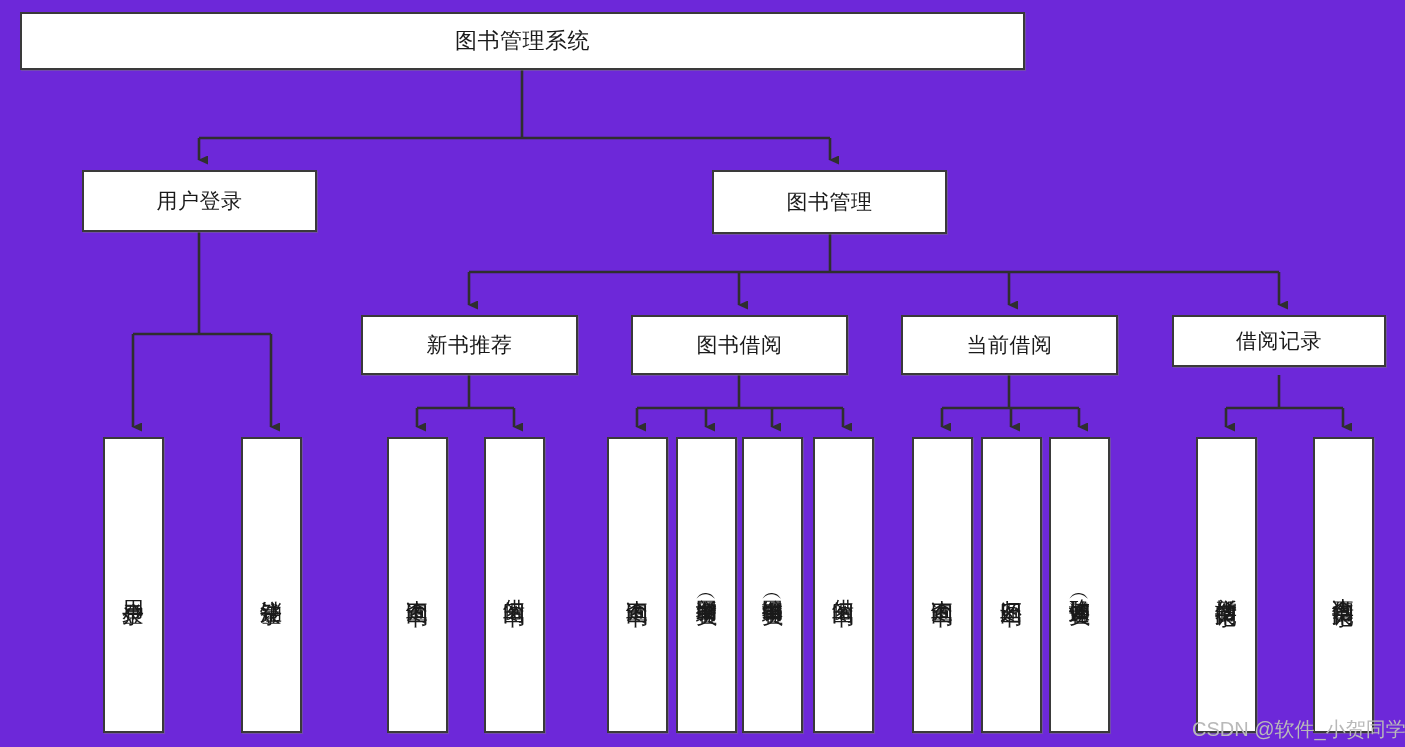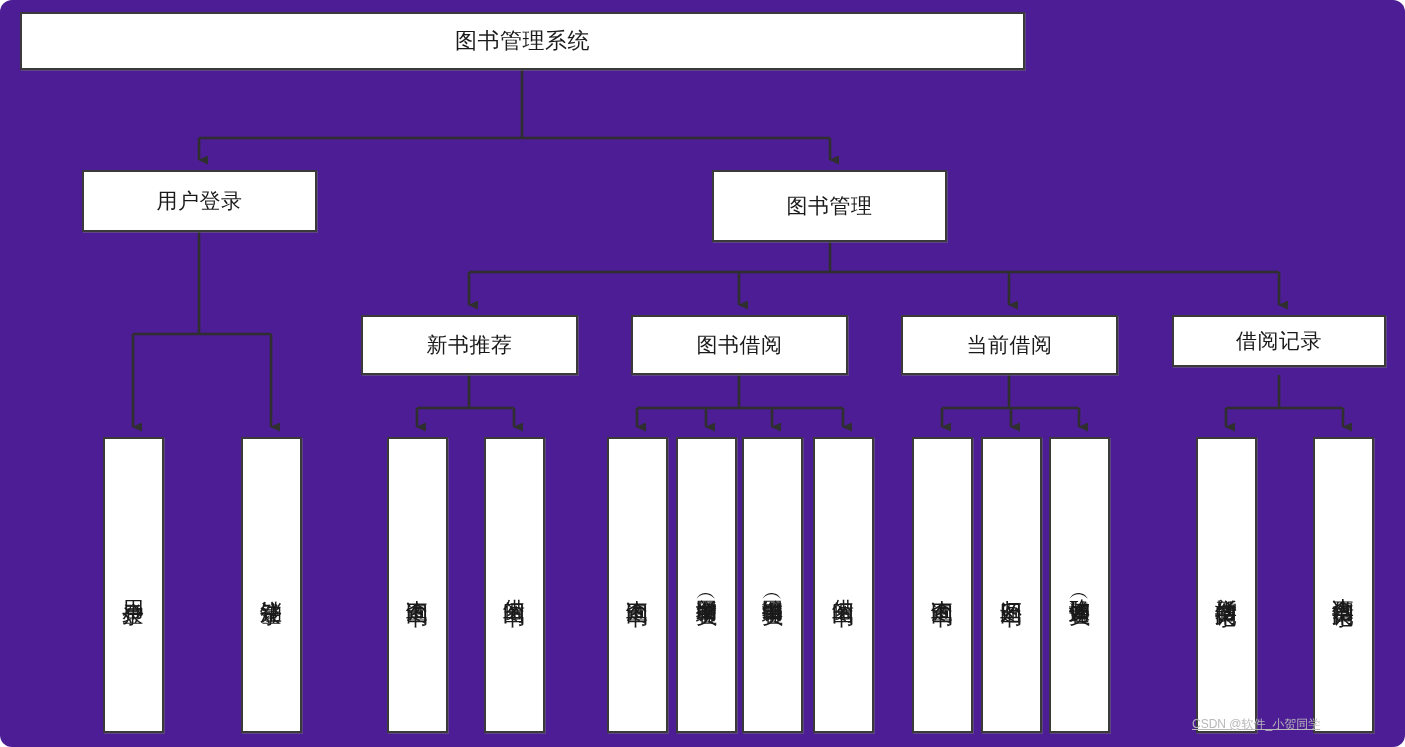--- a/index.html
+++ b/index.html
@@ -8,23 +8,22 @@
     padding: 0;
     background: #ffffff;
   }
   body {
     font-family: "Liberation Sans", "DejaVu Sans", sans-serif;
   }
   #diagram-root {
     position: relative;
     width: 1405px;
     height: 747px;
-    background: #4c1d95;
+    background: #6d28d9;
     overflow: hidden;
-    border-radius: 12px;
   }
   #edges-layer {
     position: absolute;
     left: 0;
     top: 0;
     width: 1405px;
     height: 747px;
     pointer-events: none;
   }
   .node {
@@ -65,25 +64,24 @@
     line-height: 1.05;
     letter-spacing: 2px;
     white-space: nowrap;
   }
   .node.vert.tall .node-label {
     font-size: 21px;
     letter-spacing: 1px;
   }
   .watermark {
     position: absolute;
-    font-size: 12px;
+    font-size: 20px;
     color: #b9b9b9;
     white-space: nowrap;
     user-select: none;
-    text-decoration: underline;
   }
 </style>
 </head>
 <body>
 
 <div id="diagram-root">
 
   <svg id="edges-layer" width="1405" height="747" viewBox="0 0 1405 747">
     <defs>
       <marker id="arrowhead" markerWidth="9" markerHeight="10" refX="4.5" refY="9" orient="auto" markerUnits="userSpaceOnUse">
@@ -135,21 +133,21 @@
   </svg>
 
   <div class="node horiz root" style="left:20px; top:12px; width:1005px; height:58px;">
     <span class="node-label">图书管理系统</span>
   </div>
 
   <div class="node horiz" style="left:82px; top:170px; width:235px; height:62px;">
     <span class="node-label">用户登录</span>
   </div>
 
-  <div class="node horiz" style="left:712px; top:170px; width:235px; height:72px;text-align:right;">
+  <div class="node horiz" style="left:712px; top:170px; width:235px; height:64px;text-align:right;">
     <span class="node-label">图书管理</span>
   </div>
 
   <div class="node horiz" style="left:361px; top:315px; width:217px; height:60px;text-align:center;">
     <span class="node-label">新书推荐</span>
   </div>
 
   <div class="node horiz" style="left:901px; top:315px; width:217px; height:60px;">
     <span class="node-label">当前借阅</span>
   </div>

